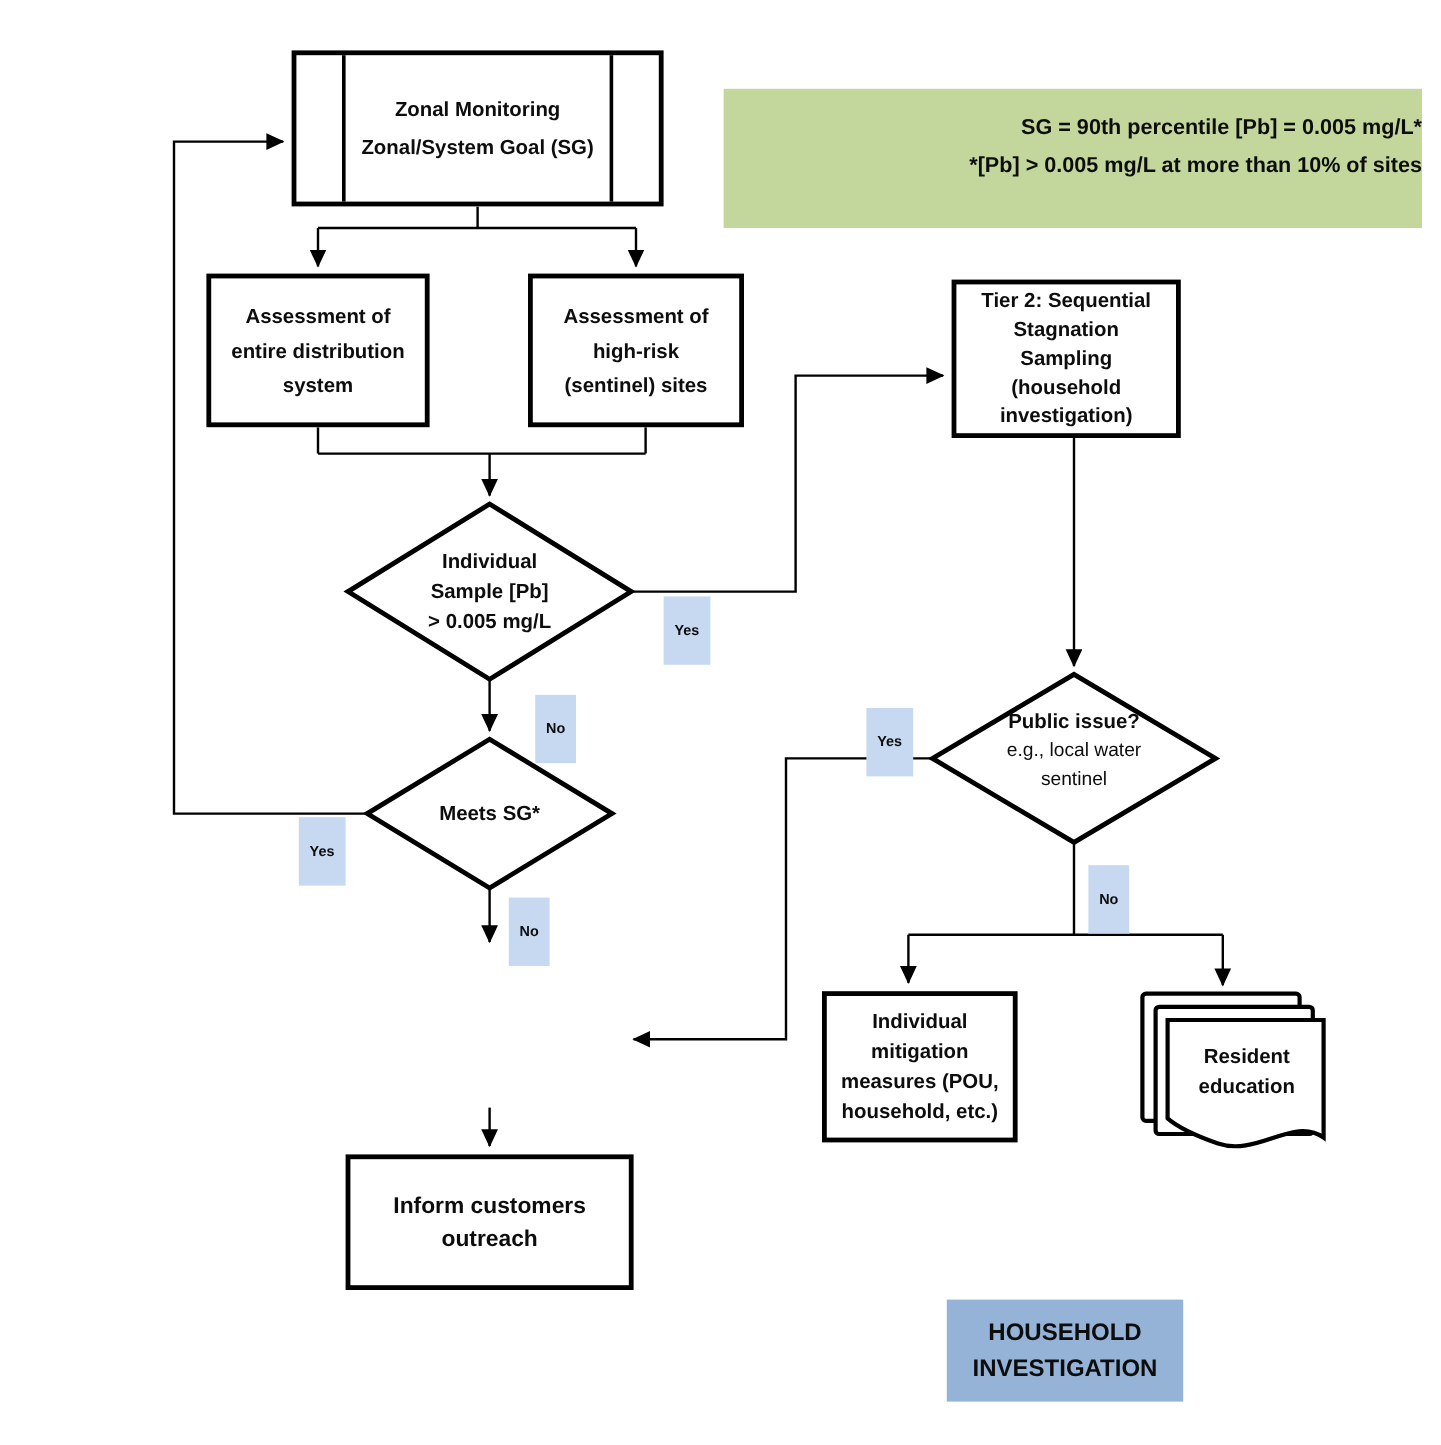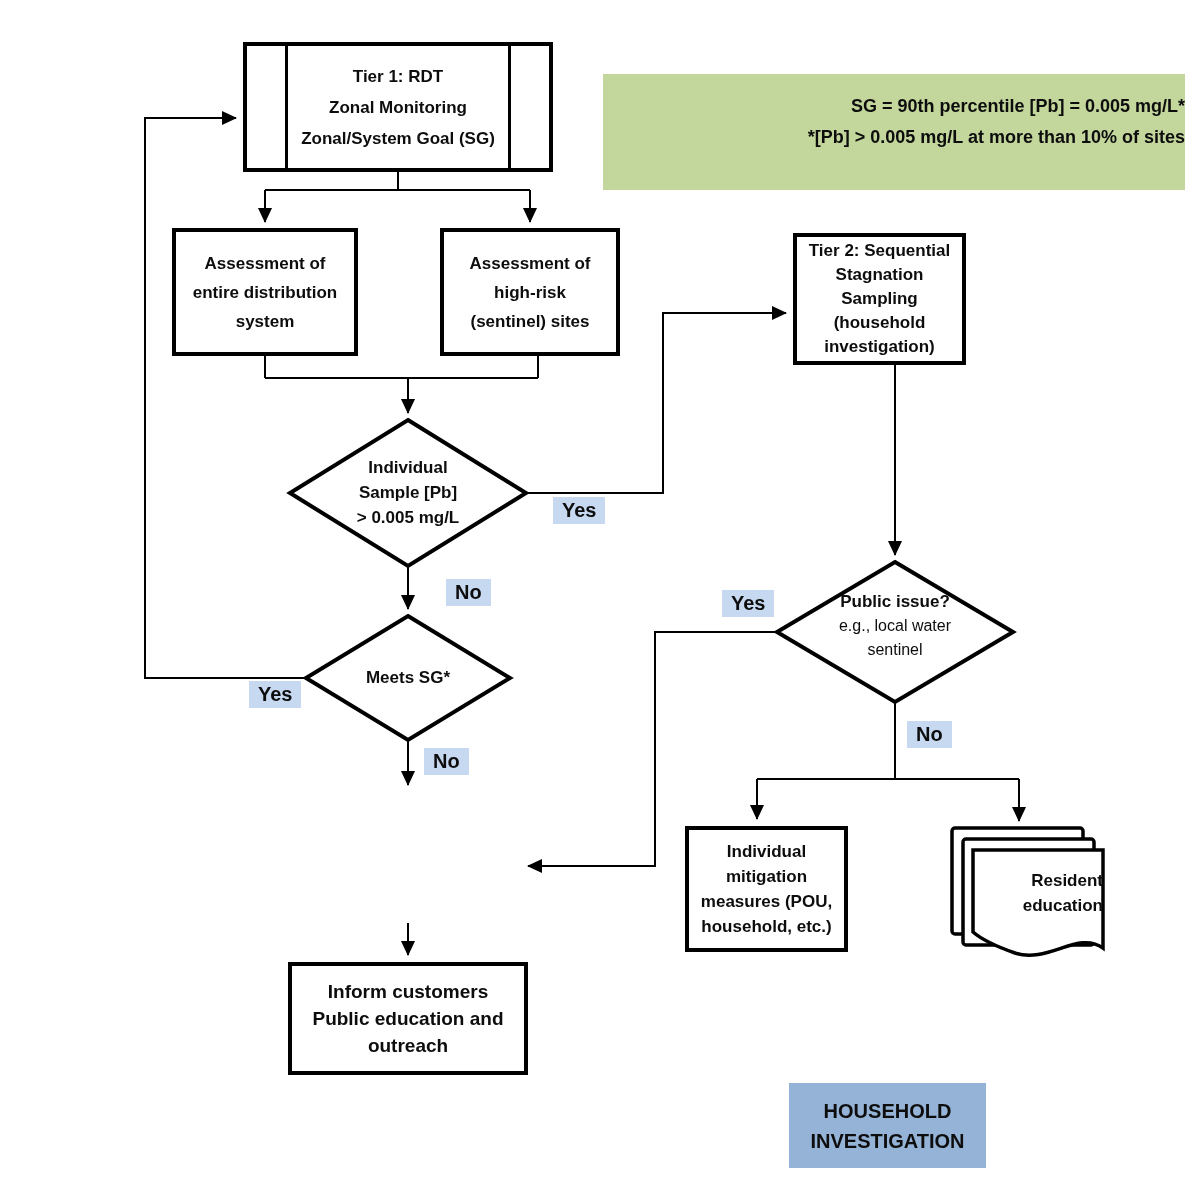--- a/index.html
+++ b/index.html
@@ -26,39 +26,39 @@
   .bar.l{left:38px;} .bar.r{right:38px;}
 
   .note{
     position:absolute;left:603px;top:74px;width:582px;height:116px;
     background:var(--note-green);text-align:right;font-weight:bold;
     font-size:18px;line-height:31px;padding-top:17px;
   }
 
   .assess1{left:172px;top:228px;width:186px;height:128px;font-size:17px;line-height:29px;}
   .assess2{left:440px;top:228px;width:180px;height:128px;font-size:17px;line-height:29px;}
-  .tier2{left:793px;top:233px;width:173px;height:132px;font-size:17px;line-height:24px;}
+  .tier2{left:793px;top:233px;width:191px;height:132px;font-size:17px;line-height:24px;}
   .corrective{left:295px;top:792px;width:228px;height:131px;font-size:16.5px;line-height:27px;}
   .inform{left:288px;top:962px;width:240px;height:113px;font-size:19px;line-height:27px;}
   .mitigation{left:685px;top:826px;width:163px;height:126px;font-size:17px;line-height:25px;}
 
   .dtext{position:absolute;text-align:center;font-weight:bold;}
   .d1text{left:298px;top:455px;width:220px;font-size:17px;line-height:25px;}
   .d2text{left:328px;top:665px;width:160px;font-size:17px;line-height:25px;}
   .d3text{left:805px;top:590px;width:180px;font-size:17px;line-height:24px;}
   .d3text .sub{font-weight:normal;font-size:16px;}
 
   .doc-label{
-    position:absolute;left:975px;top:868px;width:128px;text-align:right;
+    position:absolute;left:975px;top:868px;width:128px;text-align:center;
     font-weight:bold;font-size:17px;line-height:25px;
   }
 
   .tag{
     position:absolute;background:var(--label-blue);
-    font-weight:bold;font-size:20px;line-height:25px;padding:1px 9px;
+    font-weight:bold;font-size:12px;line-height:25px;padding:16px 9px;
   }
   .tag-yes1{left:553px;top:497px;}
   .tag-no1{left:446px;top:579px;}
   .tag-yes2{left:249px;top:681px;}
   .tag-no2{left:424px;top:748px;}
   .tag-yes3{left:722px;top:590px;}
   .tag-no3{left:907px;top:721px;}
 
   .footer{
     position:absolute;text-align:center;font-weight:bold;font-size:20px;line-height:30px;
@@ -106,21 +106,20 @@
     <g stroke="#000" stroke-width="3.5" fill="#ffffff">
       <rect x="952" y="828" width="131" height="106" rx="3"></rect>
       <rect x="963" y="839" width="131" height="106" rx="3"></rect>
       <path d="M973,850 H1103 V948 C1078,930 1048,964 1015,953 C995,946 981,939 973,932 Z"></path>
     </g>
   </svg>
 
   <div class="node tier1">
     <span class="bar l"></span>
     <span class="bar r"></span>
-    <div class="ln">Tier 1: RDT</div>
     <div class="ln">Zonal Monitoring</div>
     <div class="ln">Zonal/System Goal (SG)</div>
   </div>
 
   <div class="note">
     <div class="ln">SG = 90th percentile [Pb] = 0.005 mg/L*</div>
     <div class="ln">*[Pb] &gt; 0.005 mg/L at more than 10% of sites</div>
   </div>
 
   <div class="node assess1">
@@ -162,21 +161,20 @@
   <div class="tag tag-yes1">Yes</div>
   <div class="tag tag-no1">No</div>
   <div class="tag tag-yes2">Yes</div>
   <div class="tag tag-no2">No</div>
   <div class="tag tag-yes3">Yes</div>
   <div class="tag tag-no3">No</div>
 
 
   <div class="node inform">
     <div class="ln">Inform customers</div>
-    <div class="ln">Public education and</div>
     <div class="ln">outreach</div>
   </div>
 
   <div class="node mitigation">
     <div class="ln">Individual</div>
     <div class="ln">mitigation</div>
     <div class="ln">measures (POU,</div>
     <div class="ln">household, etc.)</div>
   </div>
 

